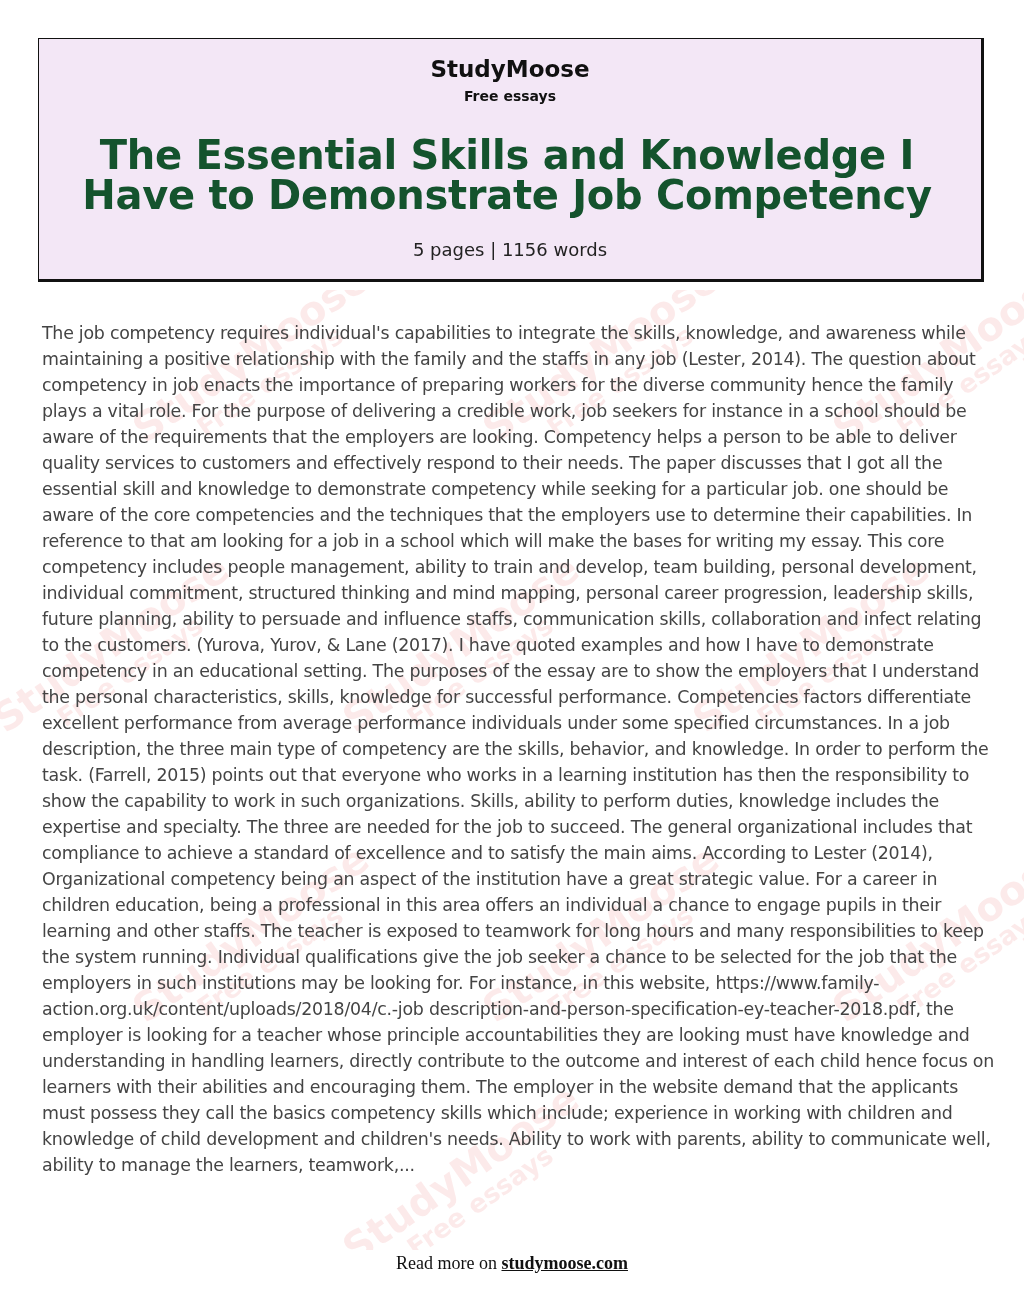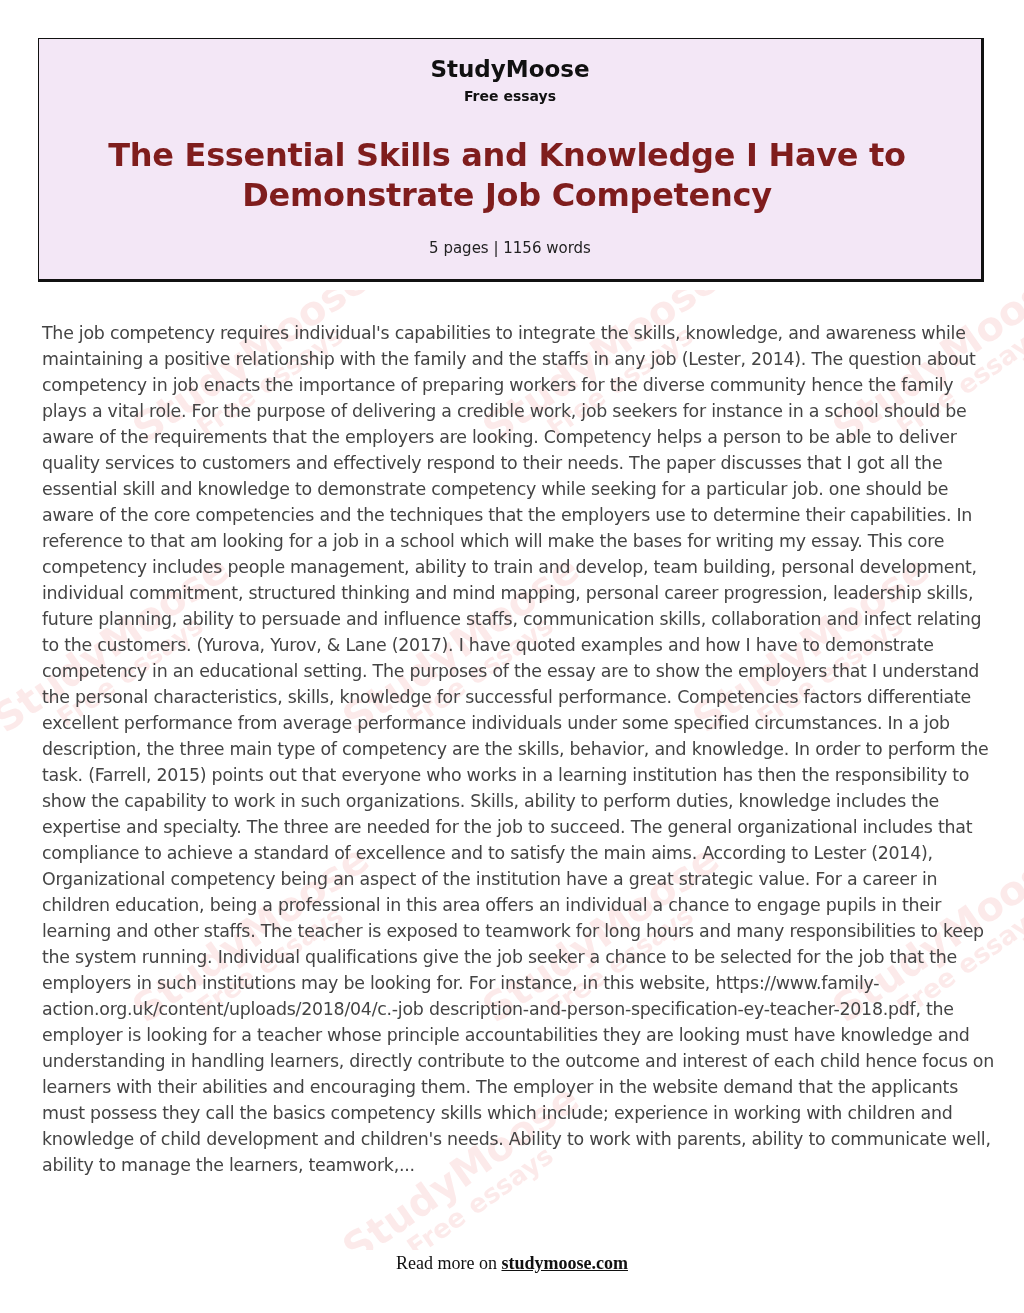--- a/index.html
+++ b/index.html
@@ -46,31 +46,31 @@
       font-weight: bold;
       font-size: 14px;
       color: #111;
     }
     .title {
       position: absolute;
       left: 34px; right: 40px;
       top: 96px;
       font-family: "DejaVu Sans", sans-serif;
       font-weight: bold;
-      font-size: 32px;
+      font-size: 40px;
       line-height: 40px;
-      color: #7f1d1d;
+      color: #14532d;
       letter-spacing: -0.3px;
     }
     .meta {
       position: absolute;
       left: 0; right: 0;
       top: 200px;
       font-family: "DejaVu Sans", sans-serif;
-      font-size: 15px;
+      font-size: 18px;
       color: #222;
     }
     .watermarks {
       position: absolute;
       left: 0; top: 290px;
       width: 1024px; height: 960px;
       pointer-events: none;
       overflow: hidden;
     }
     .wm {

